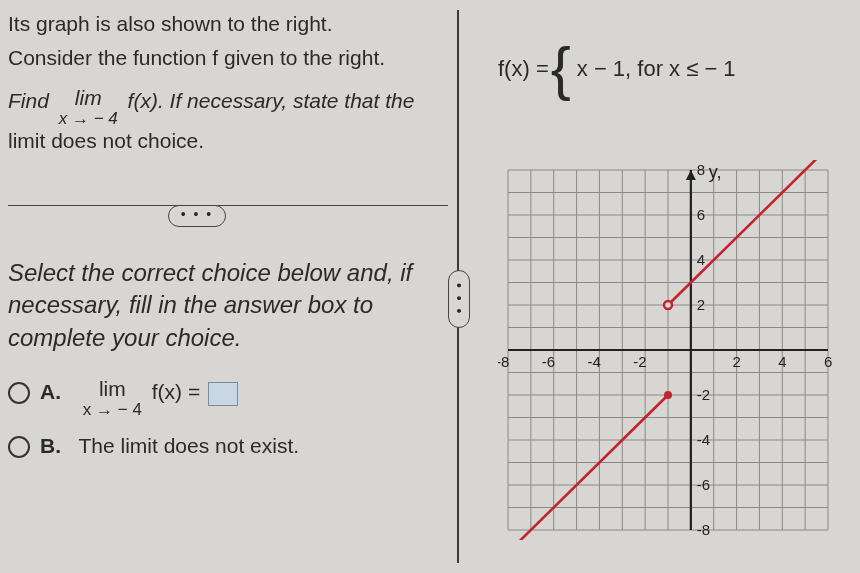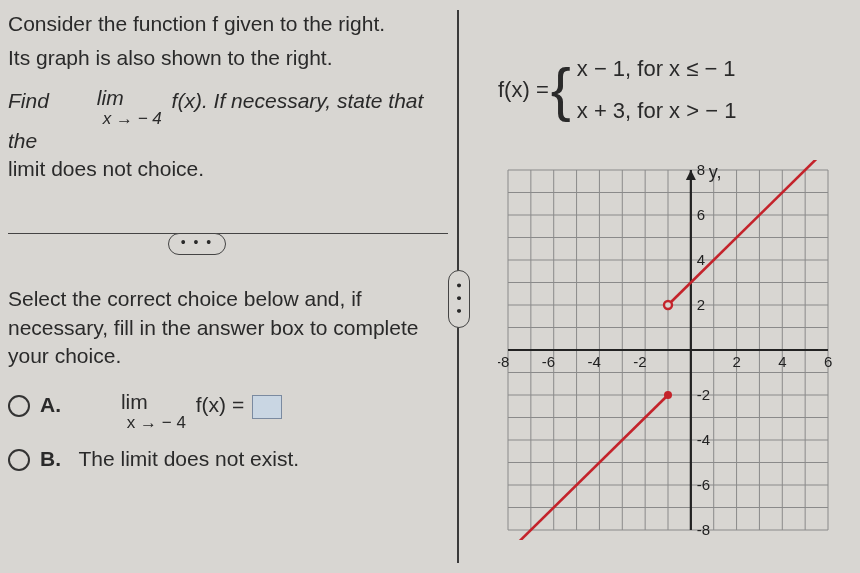--- a/index.html
+++ b/index.html
@@ -44,21 +44,21 @@
   .prompt p { margin: 0 0 6px 0; }
   .find-line { margin-top: 14px; font-style: italic; }
   .limit-notation {
     display: inline-block;
     text-align: center;
     vertical-align: top;
     line-height: 1;
     margin: 0 4px;
   }
   .limit-notation .lim { display:block; }
-  .limit-notation .sub { display:block; font-size: 17px; margin-top:2px;margin-left:44px; }
+  .limit-notation .sub { display:block; font-size: 17px; margin-top:2px; }
 
   .hr-wrap {
     margin: 50px 0 30px 0;
     position: relative;
     height: 22px;
   }
   .hr-line {
     border: none;
     border-top: 1.5px solid #444;
     margin: 10px 0 0 0;
@@ -170,43 +170,43 @@
     fill: #222;
   }
 </style>
 </head>
 <body>
 
 <div class="page">
 
   <div class="left">
     <div class="prompt">
+      <p>Its graph is also shown to the right.</p>
       <p>Consider the function f given to the right.</p>
-      <p>Its graph is also shown to the right.</p>
 
       <div class="find-line">
         <span>Find</span>
         <span class="limit-notation">
           <span class="lim">lim</span>
           <span class="sub">x → − 4</span>
         </span>
         <span>f(x).</span>
         <span>If necessary, state that the</span>
       </div>
       <p>limit does not choice.</p>
     </div>
 
     <div class="hr-wrap">
       <hr class="hr-line">
       <div class="pill">
         <span>• • •</span>
       </div>
     </div>
 
-    <p style="font-size:21px;">Select the correct choice below and, if necessary, fill in the answer box to complete your choice.</p>
+    <p style="font-size:24px;font-style:italic;">Select the correct choice below and, if necessary, fill in the answer box to complete your choice.</p>
 
     <div class="choices">
       <div class="choice-row">
         <div class="radio"></div>
         <div>
           <span class="choice-label">A.</span>
           <span class="limit-notation" style="vertical-align:top;">
             <span class="lim">lim</span>
             <span class="sub">x → − 4</span>
           </span>
@@ -229,21 +229,20 @@
   <div class="vert-pill">
     <span>• • •</span>
   </div>
 
   <div class="right">
     <div class="fdef">
       <span>f(x) =</span>
       <span class="brace">{</span>
       <div class="cases">
         <div>x − 1,  for x ≤ − 1</div>
-        <div>x + 3,  for x &gt; − 1</div>
       </div>
     </div>
 
     <div class="graph">
       <svg viewBox="0 0 340 380">
 
         <g class="grid" id="grid-g">
             <line x1="10" x2="10" y1="370" y2="10"></line>
             <line x1="32.857142857142854" x2="32.857142857142854" y1="370" y2="10"></line>
             <line x1="55.71428571428571" x2="55.71428571428571" y1="370" y2="10"></line>

